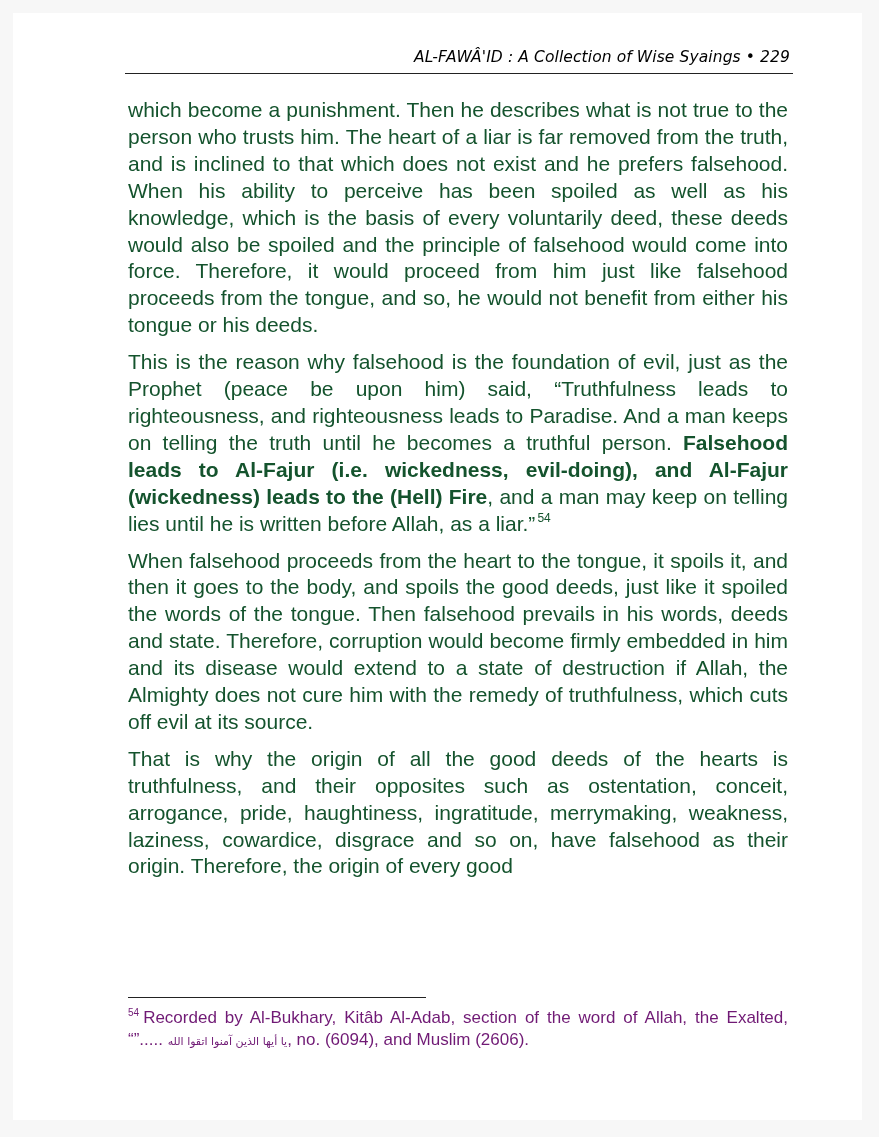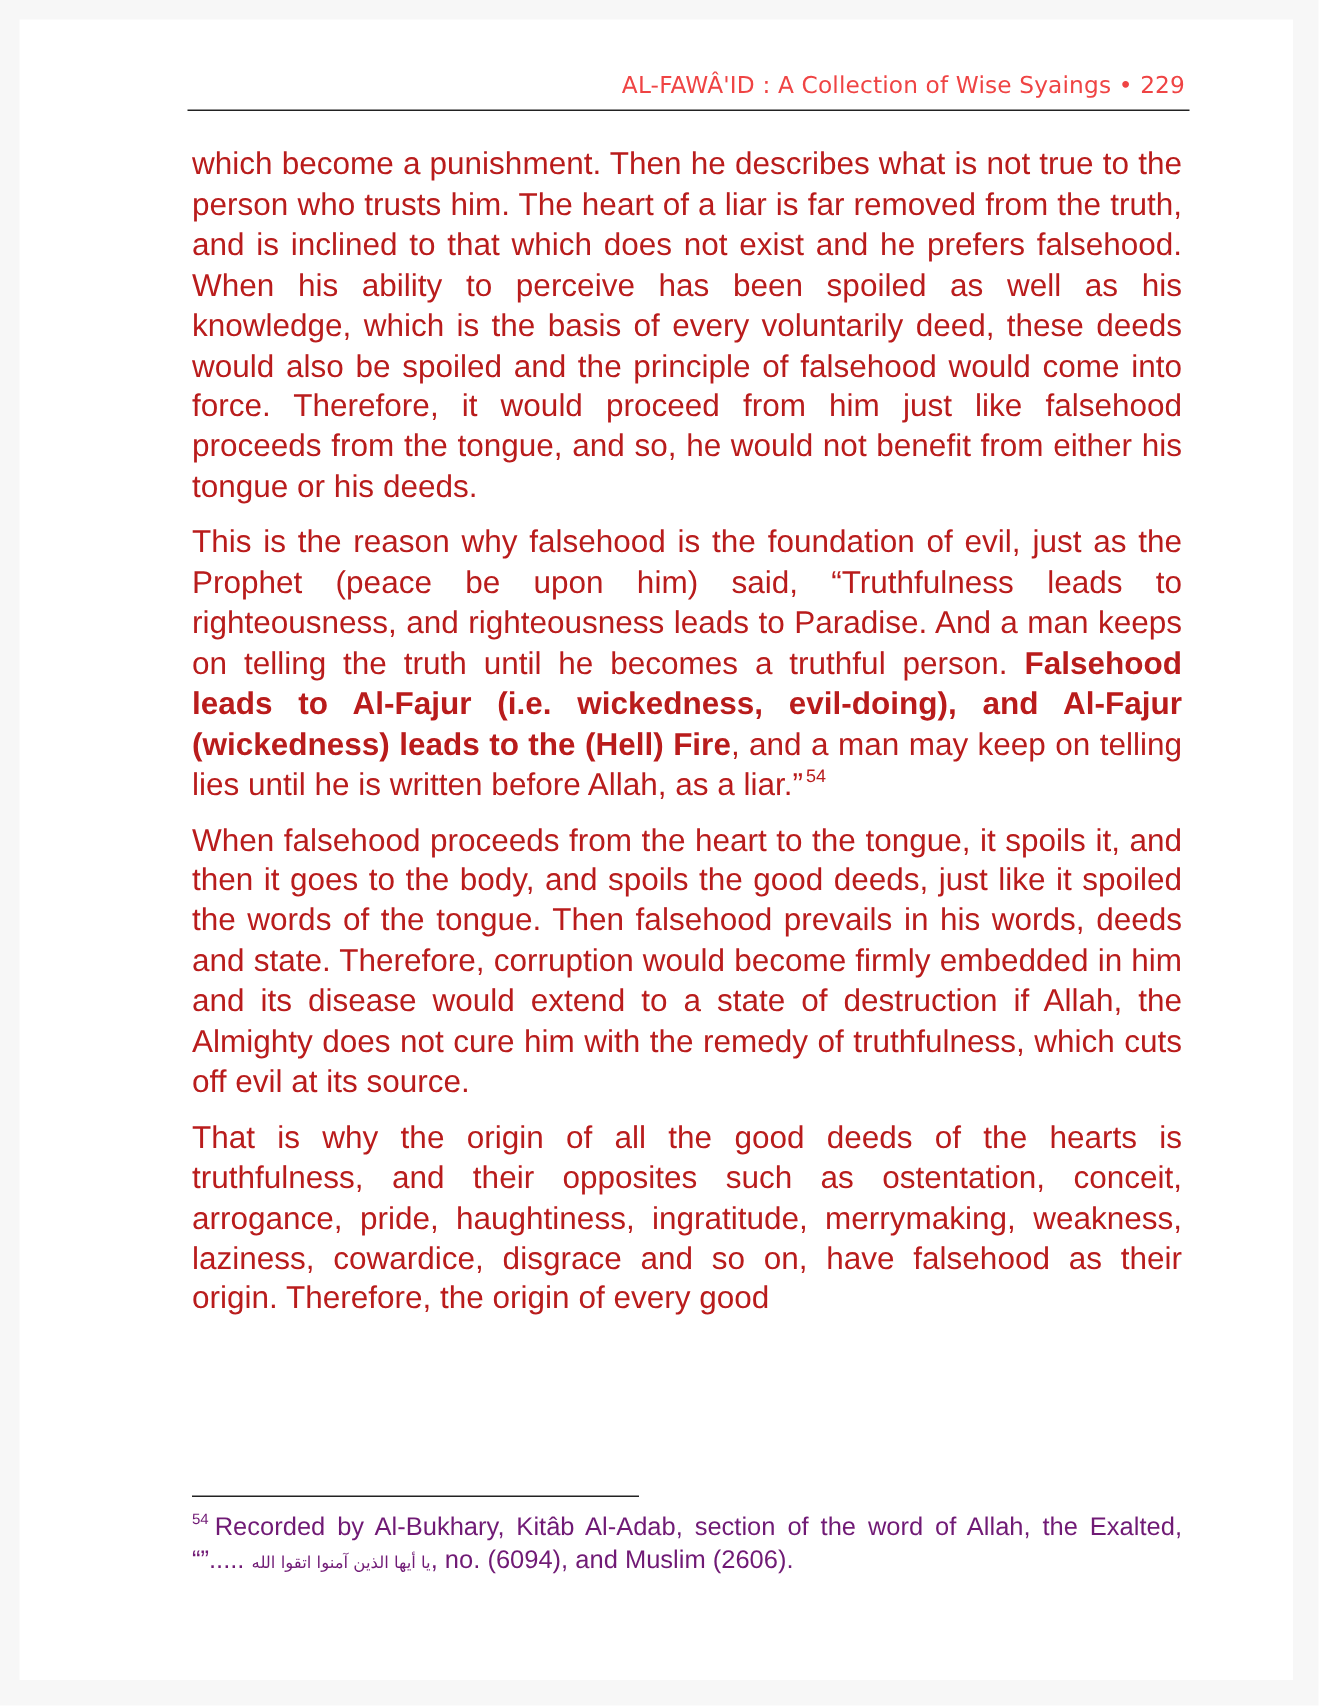--- a/index.html
+++ b/index.html
@@ -16,38 +16,39 @@
     left: 13px; top: 13px;
     width: 849px; height: 1107px;
     background: #ffffff;
   }
   .running-head {
     position: absolute;
     left: 125px; top: 48px;
     width: 665px;
     text-align: right;
     font-family: "DejaVu Sans", sans-serif;
+    font-style: italic;
     font-size: 15.5px;
-    color: #ef4444;
+    color: #000000;
     letter-spacing: 0.1px;
   }
   .head-rule {
     position: absolute;
     left: 125px; top: 73px;
     width: 668px; height: 0;
     border-top: 1.5px solid #222;
   }
   .body-text {
     position: absolute;
     left: 128px; top: 97px;
     width: 660px;
     font-size: 21px;
     line-height: 26.9px;
     text-align: justify;
-    color: #b91c1c;
+    color: #14532d;
   }
   .body-text p { margin: 0 0 10px 0; }
   .body-text b { font-weight: bold; }
   sup.fnref { font-size: 12px; vertical-align: 9px; line-height: 0; margin-left: 2px; }
   .fn-rule {
     position: absolute;
     left: 128px; top: 997px;
     width: 298px; height: 0;
     border-top: 1.5px solid #222;
   }

